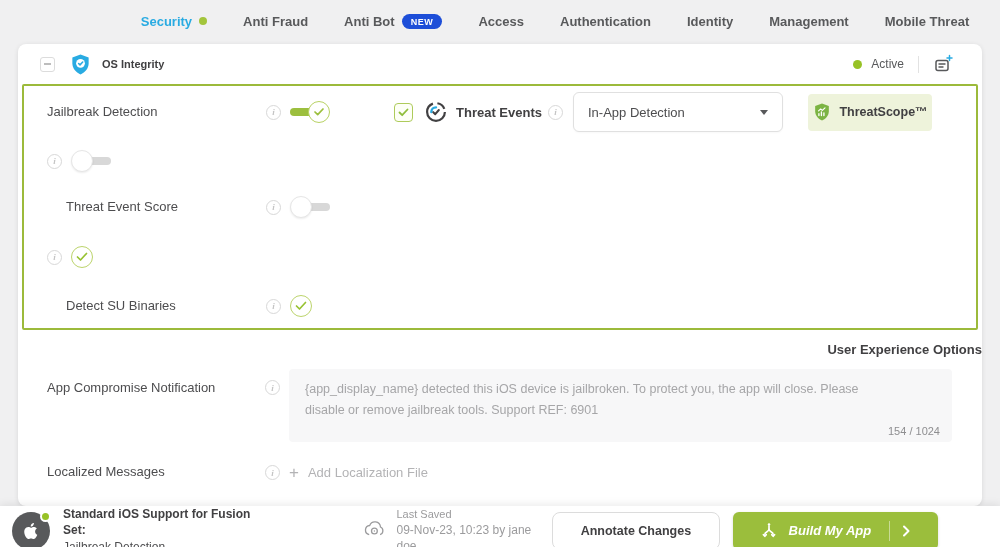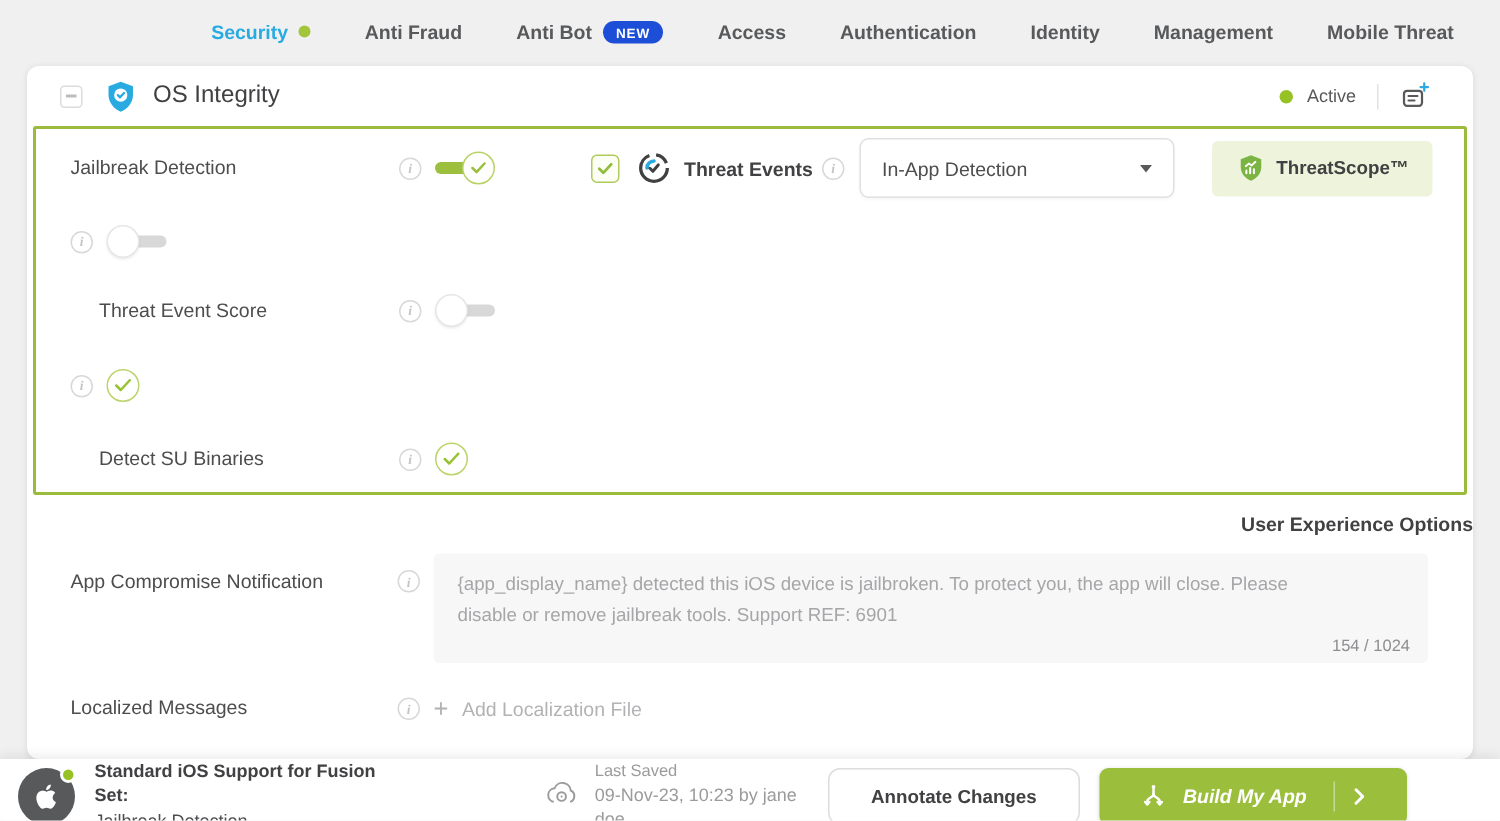--- a/index.html
+++ b/index.html
@@ -12,21 +12,21 @@
   .nav-item { font-size:13px; font-weight:700; color:#58595B; cursor:pointer; display:flex; align-items:center; gap:7px; white-space:nowrap; }
   .nav-item.active { color:#29ABE2; }
   .nav-dot { width:8px; height:8px; border-radius:50%; background:#A3C53C; }
   .badge-new { background:#1d4ed8; color:#fff; font-size:9px; font-weight:700; letter-spacing:.6px; padding:3px 9px 2px; border-radius:9px; }
 
   
   .panel { margin:2px 18px 0; background:#fff; border-radius:8px; box-shadow:0 1px 5px rgba(0,0,0,.10); flex:none; }
   .panel-header { height:40px; display:flex; align-items:center; padding:0 28px 0 22px; }
   .collapse-box { width:15px; height:15px; border:1px solid #DCDCDC; border-radius:3px; display:flex; align-items:center; justify-content:center; cursor:pointer; }
   .collapse-box .minus { width:7px; height:1.5px; background:#BDBDBD; }
-  .panel-title { font-size:16px; font-weight:400; color:#414042; margin-left:10px; }
+  .panel-title { font-size:11px; font-weight:700; color:#414042; margin-left:10px; }
   .header-right { margin-left:auto; display:flex; align-items:center; }
   .status-dot { width:9px; height:9px; border-radius:50%; background:#97C226; }
   .status-text { font-size:12px; color:#58595B; margin:0 14px 0 9px; }
   .header-divider { width:1px; height:17px; background:#E2E2E2; margin-right:14px; }
   .icon-btn { cursor:pointer; display:flex; align-items:center; }
 
   
   .green-box { margin:0 4px; border:2px solid #9CBA3B; border-radius:2px; background:#fff; }
   .row { display:flex; align-items:center; padding-left:23px; }
   .row-label { width:219px; flex:none; font-size:13px; color:#4D4D4F; line-height:1.25; }
@@ -47,21 +47,21 @@
   .toggle.off .bar { right:0; width:26px; background:#D8D8D8; }
   .toggle.off .knob { left:0; border:1px solid #E6E6E6; box-shadow:0 1px 2px rgba(0,0,0,.08); }
 
   .check-circle { width:22px; height:22px; margin-left:9px; border:1px solid #BCD46C; border-radius:50%; display:flex; align-items:center; justify-content:center; cursor:pointer; flex:none; }
   .checkbox { width:19px; height:19px; border:1px solid #AECB5B; border-radius:4px; background:#FDFFF6; display:flex; align-items:center; justify-content:center; cursor:pointer; flex:none; }
 
   .threat-label { font-size:13px; font-weight:700; color:#414042; margin:0 6px 0 9px; white-space:nowrap; }
   .dropdown { margin-left:10px; width:210px; height:40px; border:1px solid #E0E0E0; border-radius:6px; background:#fff; display:flex; align-items:center; padding:0 14px; cursor:pointer; box-shadow:0 1px 2px rgba(0,0,0,.03); }
   .dropdown-value { font-size:13px; color:#4D4D4F; }
   .caret-down { margin-left:auto; width:0; height:0; border-left:4.5px solid transparent; border-right:4.5px solid transparent; border-top:5.5px solid #58595B; }
-  .threatscope-btn { margin-left:25px; width:147px; height:37px; background:#EEF3DB; border-radius:4px; display:flex; align-items:center; justify-content:center; gap:7px; cursor:pointer; }
+  .threatscope-btn { margin-left:25px; width:124px; height:37px; background:#EEF3DB; border-radius:4px; display:flex; align-items:center; justify-content:center; gap:7px; cursor:pointer; }
   .threatscope-btn span { font-size:12.5px; font-weight:700; color:#414042; }
 
   
   .ux-title { padding:12px 0 4px 29px; font-size:13px; font-weight:700; color:#414042;text-align:right; }
   .row-notif { display:flex; align-items:flex-start; padding:8px 0 0 29px; }
   .row-notif .row-label { padding-top:11px; width:218px; }
   .row-notif .info-icon { margin-top:11px; }
   .msg-box { position:relative; margin-left:9px; width:663px; min-height:64px; background:#F7F7F8; border-radius:4px; padding:10px 90px 20px 16px; cursor:text; }
   .msg-text { font-size:12.5px; line-height:1.7; color:#A6A6A8; }
   .msg-counter { position:absolute; right:12px; bottom:5px; font-size:11px; color:#8E8E90; }

